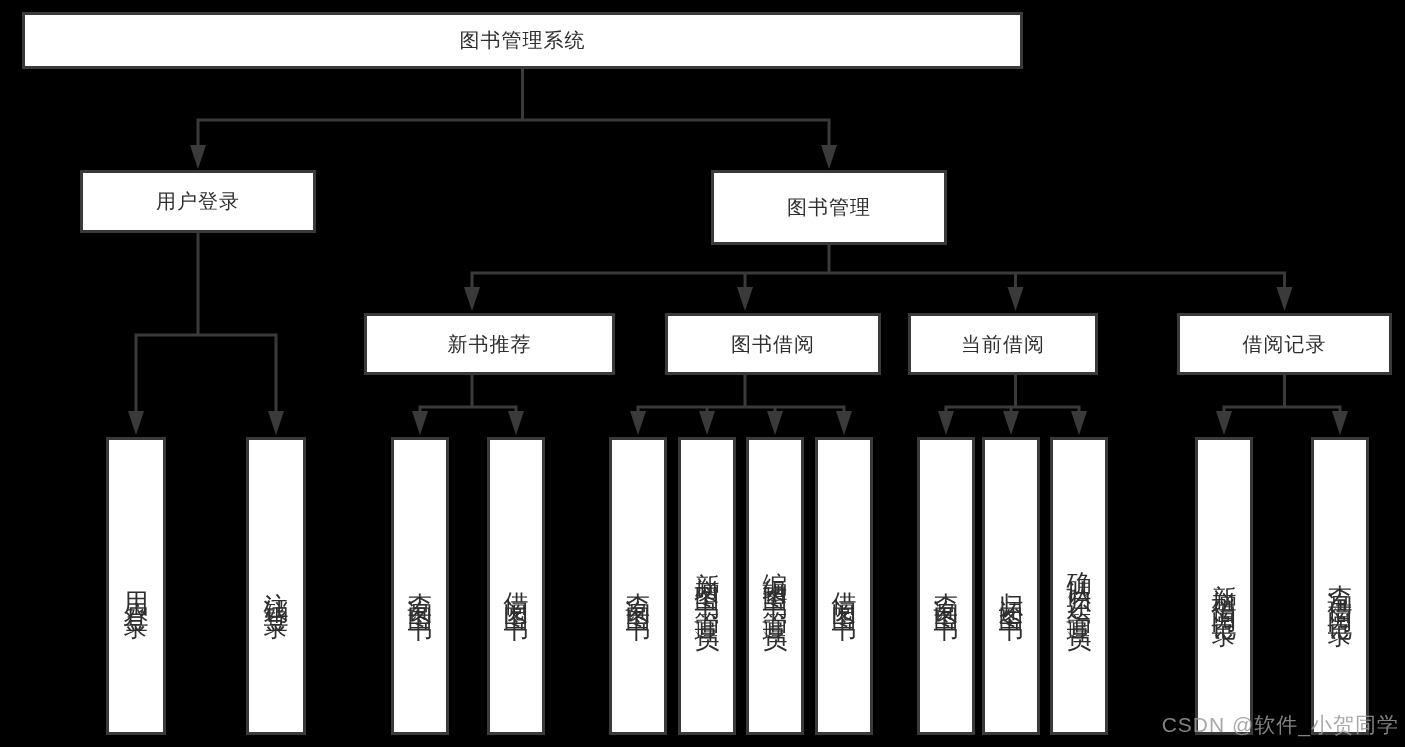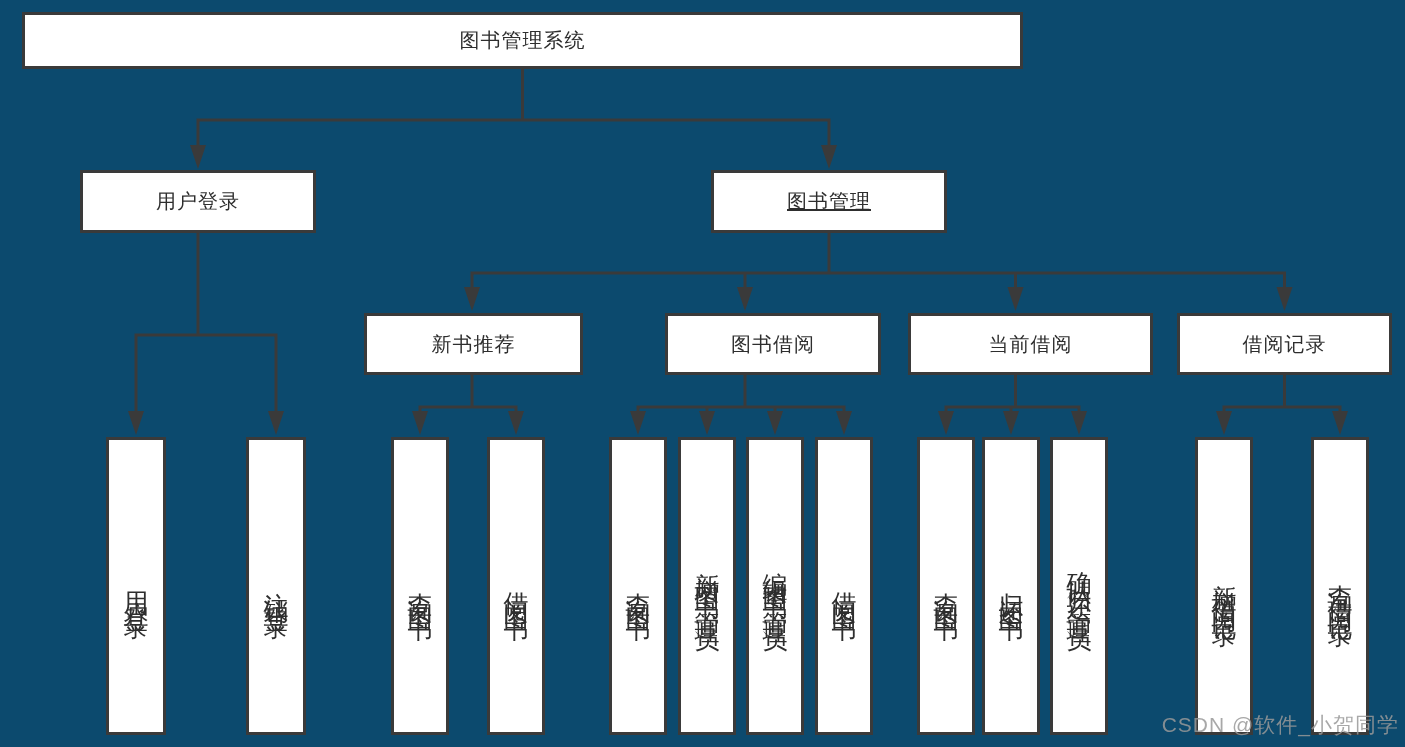--- a/index.html
+++ b/index.html
@@ -1,19 +1,19 @@
 <!DOCTYPE html>
 <html><head>
 <meta charset="utf-8">
 <style>
   html,body{margin:0;padding:0;background:#ffffff;}
   #canvas{
     position:relative;
     width:1405px;height:747px;
-    background:#0c4a6e;
+    background:#000000;
     font-family:"Liberation Sans","DejaVu Sans",sans-serif;
     overflow:hidden;
   }
   #wires{position:absolute;left:0;top:0;z-index:1;}
   .node{
     position:absolute;
     box-sizing:border-box;
     background:#ffffff;
     border:3px solid #3a3a3a;
     display:flex;align-items:center;justify-content:center;
@@ -97,25 +97,25 @@
       <polygon points="1003,411 1019,411 1011,435"></polygon>
       <polygon points="1071,411 1087,411 1079,435"></polygon>
       <polygon points="1216,411 1232,411 1224,435"></polygon>
       <polygon points="1332,411 1348,411 1340,435"></polygon>
     </g>
   </svg>
 
   <div class="node h-node" style="left:22px;top:12px;width:1001px;height:57px;">图书管理系统</div>
 
   <div class="node h-node" style="left:80px;top:170px;width:236px;height:63px;">用户登录</div>
-  <div class="node h-node" style="left:711px;top:170px;width:236px;height:63px;text-decoration:underline;">图书管理</div>
+  <div class="node h-node" style="left:711px;top:170px;width:236px;height:75px;">图书管理</div>
 
-  <div class="node h-node" style="left:364px;top:313px;width:219px;height:62px;">新书推荐</div>
+  <div class="node h-node" style="left:364px;top:313px;width:251px;height:62px;">新书推荐</div>
   <div class="node h-node" style="left:637px;top:313px;width:216px;height:62px;margin-left:28px;">图书借阅</div>
-  <div class="node h-node" style="left:908px;top:313px;width:245px;height:62px;">当前借阅</div>
+  <div class="node h-node" style="left:908px;top:313px;width:190px;height:62px;">当前借阅</div>
   <div class="node h-node" style="left:1177px;top:313px;width:215px;height:62px;">借阅记录</div>
 
   <div class="node leaf" style="left:106px;top:437px;width:60px;height:298px;">用户登录</div>
   <div class="node leaf" style="left:246px;top:437px;width:60px;height:298px;">注销登录</div>
 
   <div class="node leaf" style="left:391px;top:437px;width:58px;height:298px;">查询图书</div>
   <div class="node leaf" style="left:487px;top:437px;width:58px;height:298px;">借阅图书</div>
 
   <div class="node leaf" style="left:609px;top:437px;width:58px;height:298px;">查询图书</div>
   <div class="node leaf" style="left:678px;top:437px;width:58px;height:298px;">新增图书（管理员）</div>

